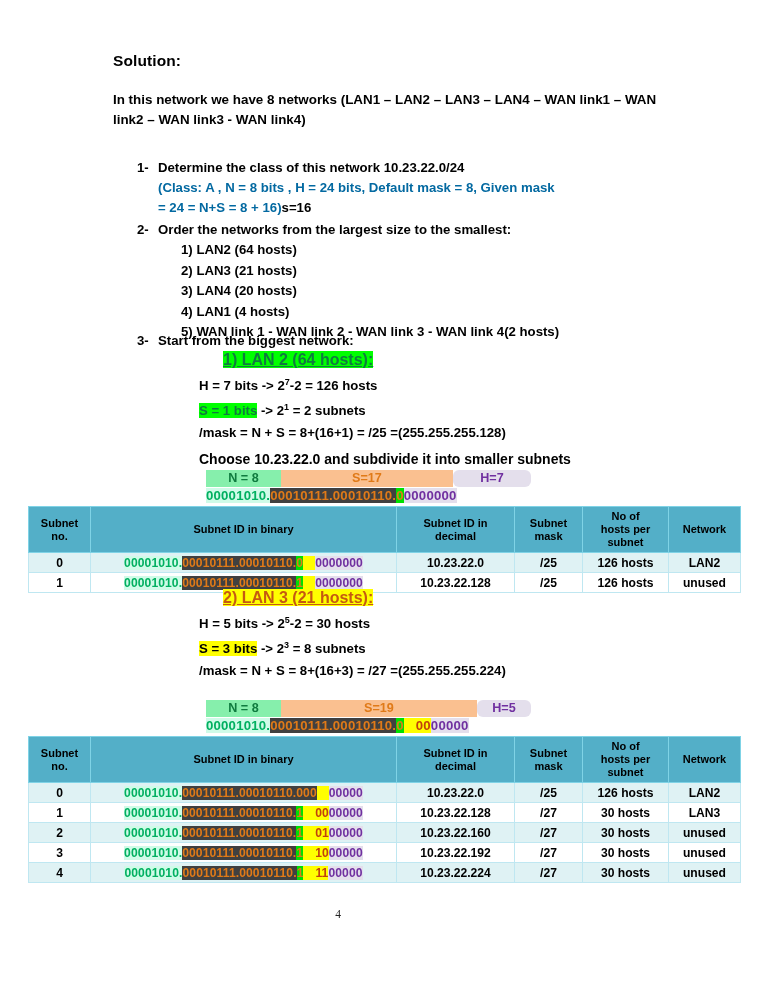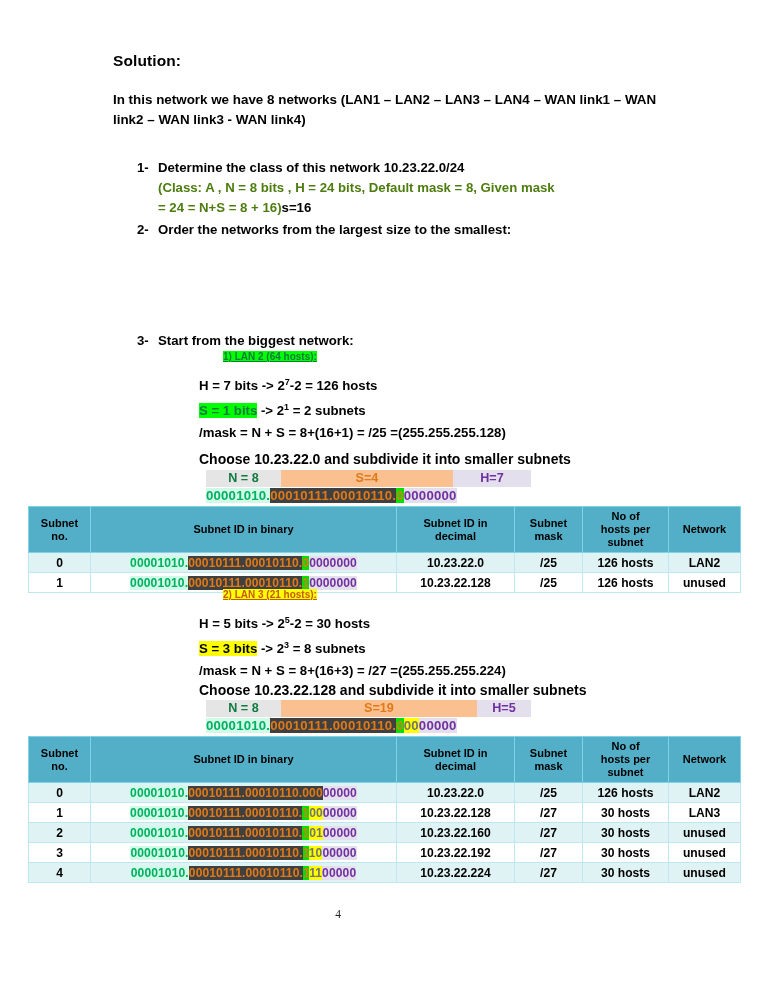--- a/index.html
+++ b/index.html
@@ -45,21 +45,21 @@
   .step1 {
     position: absolute;
     left: 137px;
     top: 158px;
     width: 570px;
     font-size: 13.2px;
     font-weight: bold;
     line-height: 20px;
   }
   .step1 .num { display:inline-block; width: 21px; }
-  .step1 .blue { color: #4d7c0f; }
+  .step1 .blue { color: #0369a1; }
   .step1-l2 { display:block; padding-left: 21px; }
 
   .step2 {
     position: absolute;
     left: 137px;
     top: 220px;
     width: 600px;
     font-size: 13.2px;
     font-weight: bold;
     line-height: 20.4px;
@@ -80,21 +80,21 @@
   
   .hl-green { background: #00FF00; }
   .hl-yellow { background: #FFFF00; }
   .u { text-decoration: underline; }
   .c-green-d { color: #0F7B3F; }
   .c-orange-d { color: #C55A11; }
 
   
   .lanhead {
     position: absolute;
-    font-size: 10px;
+    font-size: 16px;
     font-weight: bold;
   }
   .calcblock {
     position: absolute;
     left: 199px;
     font-size: 13.2px;
     font-weight: bold;
     line-height: 21.5px;
     white-space: nowrap;
   }
@@ -109,38 +109,38 @@
 
   
   .nsh-wrap { position: absolute; left: 206px; }
   .nsh-bar {
     display: flex;
     font-size: 12.6px;
     font-weight: bold;
     height: 17px;
     line-height: 17px;
   }
-  .seg-n { background: #e5e5e5; color: #0F7B3F; text-align: center; }
+  .seg-n { background: #86efac; color: #0F7B3F; text-align: center; }
   .seg-s { background: #FAC090; color: #E07A18; text-align: center; }
-  .seg-h { background: #E4DFEC; color: #7030A0; text-align: center; }
+  .seg-h { background: #E4DFEC; color: #7030A0; text-align: center; border-radius: 6px; }
 
   .bin-bar {
     font-family: "Liberation Sans", sans-serif;
     font-size: 13.2px;
     font-weight: bold;
     letter-spacing: .2px;
     white-space: nowrap;
     height: 18px;
     line-height: 18px;
   }
   .b-n { background: #CFFBE8; color: #00B060; }
   .b-s { background: #404040; color: #E07A18; }
   .b-h { background: #E4DFEC; color: #7030A0; }
   .b-greenhl { background: #00E000; color: #E07A18; }
-  .b-yelhl  { background: #FFFF00; color: #737373; }
+  .b-yelhl  { background: #FFFF00; color: #c2410c; padding-left: 12px; }
 
   
   table.subnet {
     position: absolute;
     border-collapse: collapse;
     font-size: 11.6px;
     font-weight: bold;
     width: 712px;
     left: 28px;
     table-layout: fixed;
@@ -202,20 +202,27 @@
   <div class="step1">
     <span class="num">1-</span><span>Determine the class of this network 10.23.22.0/24</span>
     <span class="step1-l2">
       <span class="blue">(Class: A , N = 8 bits , H = 24 bits, Default mask = 8, Given mask</span><br>
       <span class="blue">= 24 = N+S = 8 + 16)</span><span>s=16</span>
     </span>
   </div>
 
   <div class="step2">
     <div><span class="num">2-</span><span>Order the networks from the largest size to the smallest:</span></div>
+    <div class="sublist">
+      <div>1) LAN2 (64 hosts)</div>
+      <div>2) LAN3 (21 hosts)</div>
+      <div>3) LAN4 (20 hosts)</div>
+      <div>4) LAN1 (4 hosts)</div>
+      <div>5) WAN link 1 - WAN link 2 - WAN link 3 - WAN link 4(2 hosts)</div>
+    </div>
   </div>
 
   <div class="step3">
     <span class="num">3-</span><span>Start from the biggest network:</span>
   </div>
 
   <div class="lanhead" style="left:223px; top:351px;">
     <span class="hl-green u c-green-d">1) LAN 2 (64 hosts):</span>
   </div>
 
@@ -223,21 +230,21 @@
     <div><span>H = 7 bits -&gt; 2</span><sup>7</sup><span>-2 = 126 hosts</span></div>
     <div><span class="hl-green c-green-d">S = 1 bits</span><span> -&gt; 2</span><sup>1</sup><span> = 2 subnets</span></div>
     <div>/mask = N + S = 8+(16+1) = /25 =(255.255.255.128)</div>
   </div>
 
   <div class="choose" style="top:451px;">Choose 10.23.22.0 and subdivide it into smaller subnets</div>
 
   <div class="nsh-wrap" style="top:470px;">
     <div class="nsh-bar">
       <div class="seg-n" style="width:75px;">N = 8</div>
-      <div class="seg-s" style="width:172px;">S=4</div>
+      <div class="seg-s" style="width:172px;">S=17</div>
       <div class="seg-h" style="width:78px;">H=7</div>
     </div>
     <div class="bin-bar"><span class="b-n">00001010.</span><span class="b-s">00010111.00010110.</span><span class="b-greenhl">0</span><span class="b-h">0000000</span></div>
   </div>
 
   <table class="subnet" style="top:506px;">
     <colgroup>
       <col class="colw-no">
         <col class="colw-bin">
         <col class="colw-dec">
@@ -278,21 +285,20 @@
   <div class="lanhead" style="left:223px; top:589px;">
     <span class="hl-yellow u c-orange-d">2) LAN 3 (21 hosts):</span>
   </div>
 
   <div class="calcblock" style="top:610px;">
     <div><span>H = 5 bits -&gt; 2</span><sup>5</sup><span>-2 = 30 hosts</span></div>
     <div><span class="hl-yellow">S = 3 bits</span><span> -&gt; 2</span><sup>3</sup><span> = 8 subnets</span></div>
     <div>/mask = N + S = 8+(16+3) = /27 =(255.255.255.224)</div>
   </div>
 
-  <div class="choose" style="top:682px;">Choose 10.23.22.128 and subdivide it into smaller subnets</div>
 
   <div class="nsh-wrap" style="top:700px;">
     <div class="nsh-bar">
       <div class="seg-n" style="width:75px;">N = 8</div>
       <div class="seg-s" style="width:196px;">S=19</div>
       <div class="seg-h" style="width:54px;">H=5</div>
     </div>
     <div class="bin-bar"><span class="b-n">00001010.</span><span class="b-s">00010111.00010110.</span><span class="b-greenhl">0</span><span class="b-yelhl">00</span><span class="b-h">00000</span></div>
   </div>
 

